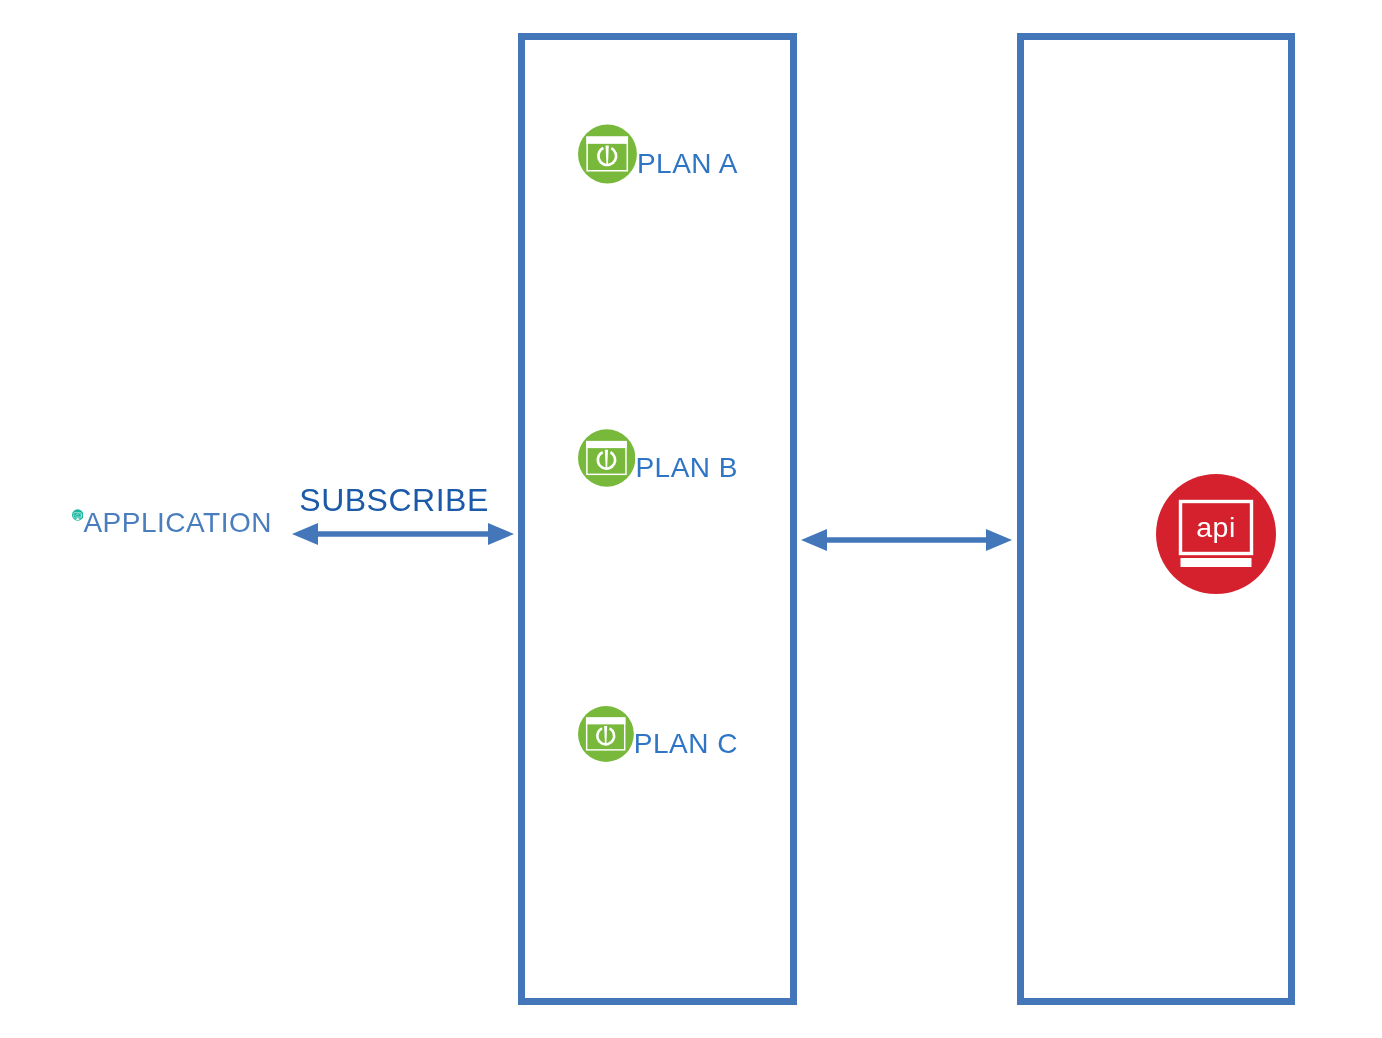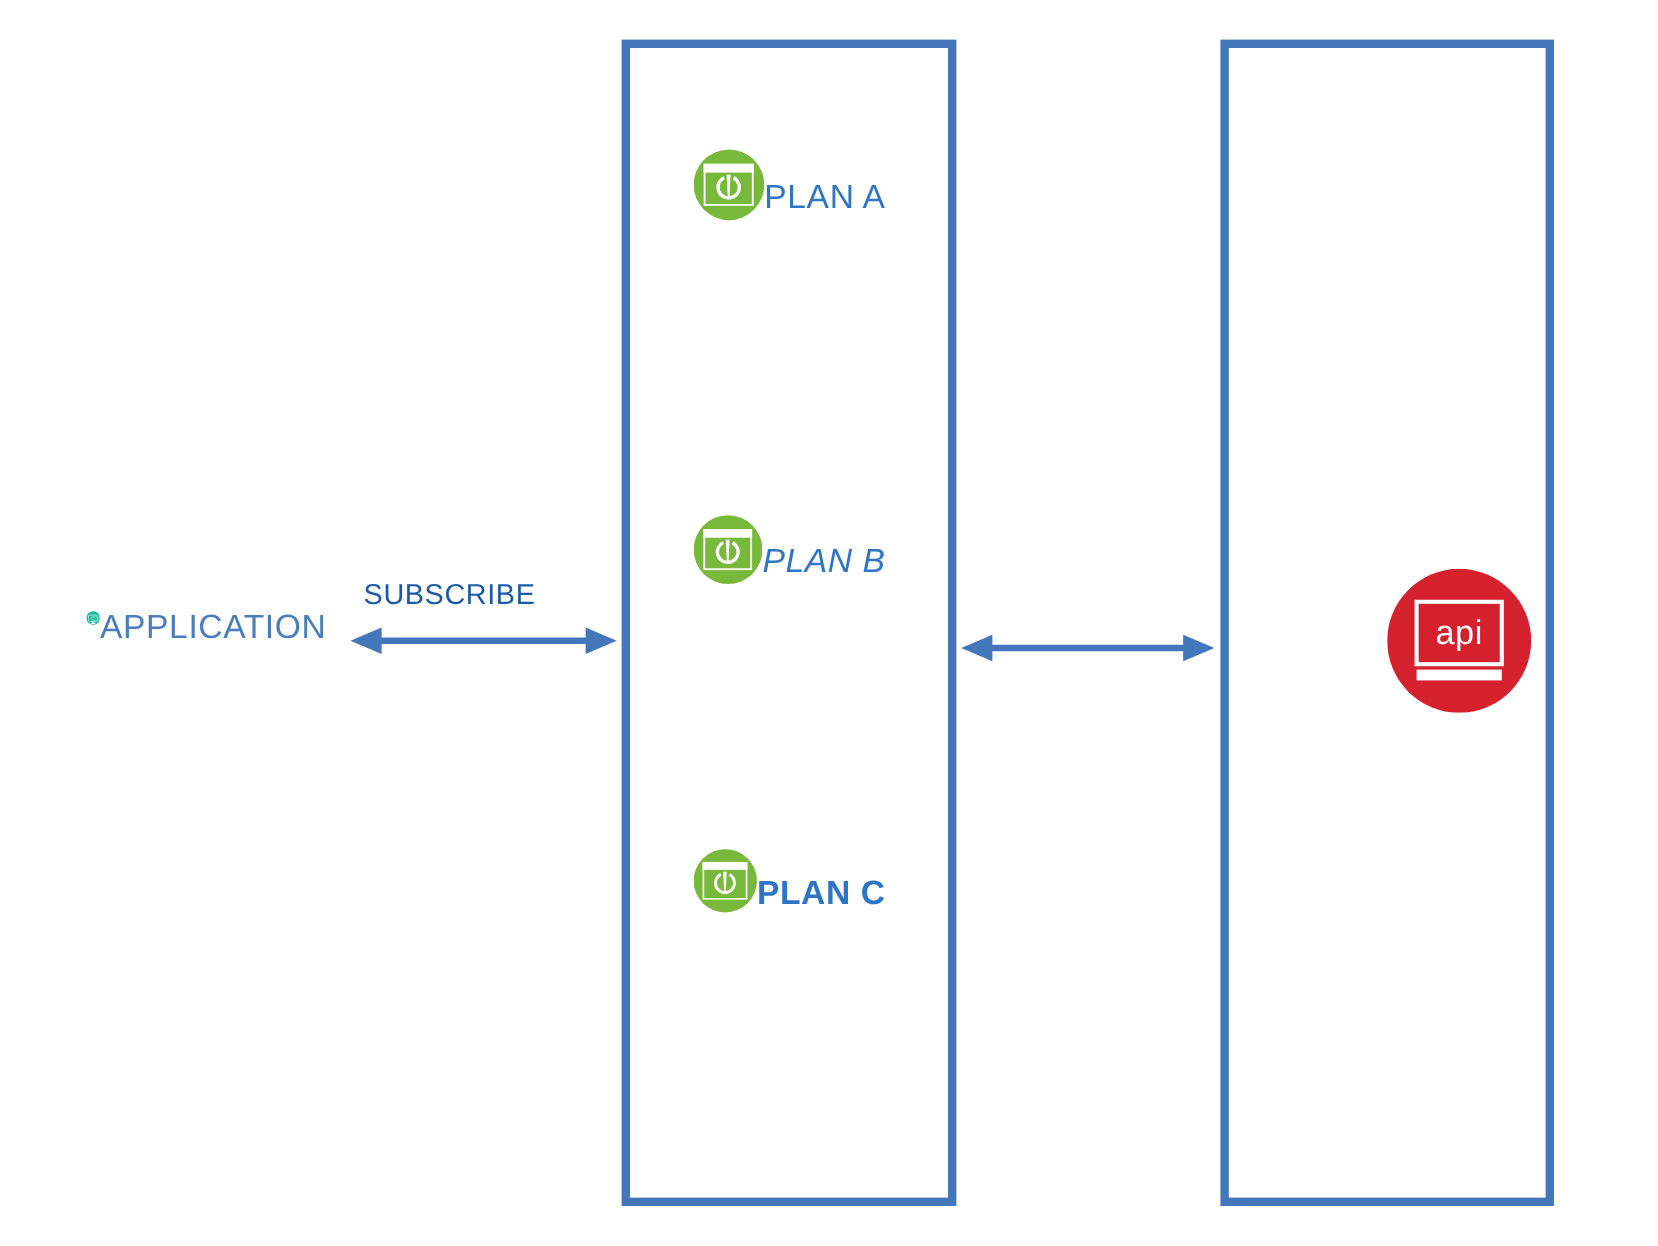--- a/index.html
+++ b/index.html
@@ -28,38 +28,39 @@
     position: absolute;
     display: flex;
     flex-direction: row;
     align-items: center;
   }
   .app-group { left: 72px; top: 456px; width: 200px; }
   .app-group .node-label { margin-top: 15px; color: var(--application-label, #4a7dbd); }
 
   .plan-item { left: 578px; width: 160px; }
   .plan-item.a { top: 96px; }
-  .plan-item.b { top: 400px; font-style: italic; }
-  .plan-item.c { top: 676px; font-weight: bold; }
+  .plan-item.b { top: 400px; }
+  .plan-item.c { top: 676px; }
   .plan-item .node-label { margin-top: 20px; color: var(--plan-label, #2f75c5); }
 
   .node-label {
     font-size: 28px;
     line-height: 1;
     letter-spacing: 0.5px;
     white-space: nowrap;
     color: var(--plan-label, #2f75c5);
   }
 
   .subscribe-label {
     position: absolute;
-    left: 303px;
+    left: 293px;
     top: 484px;
     width: 202px;
-    font-size: 24px;
+    text-align: center;
+    font-size: 32px;
     line-height: 1;
     letter-spacing: 0.5px;
     color: var(--subscribe-label, #1b5aa8);
     white-space: nowrap;
   }
 
   .arrow-svg { position: absolute; display: block; }
   .arrow-svg.left-arrow  { left: 290px; top: 512px; }
   .arrow-svg.right-arrow { left: 799px; top: 518px; }
   .arrow-line { stroke: var(--arrow, #4377ba); stroke-width: 5.5; }

